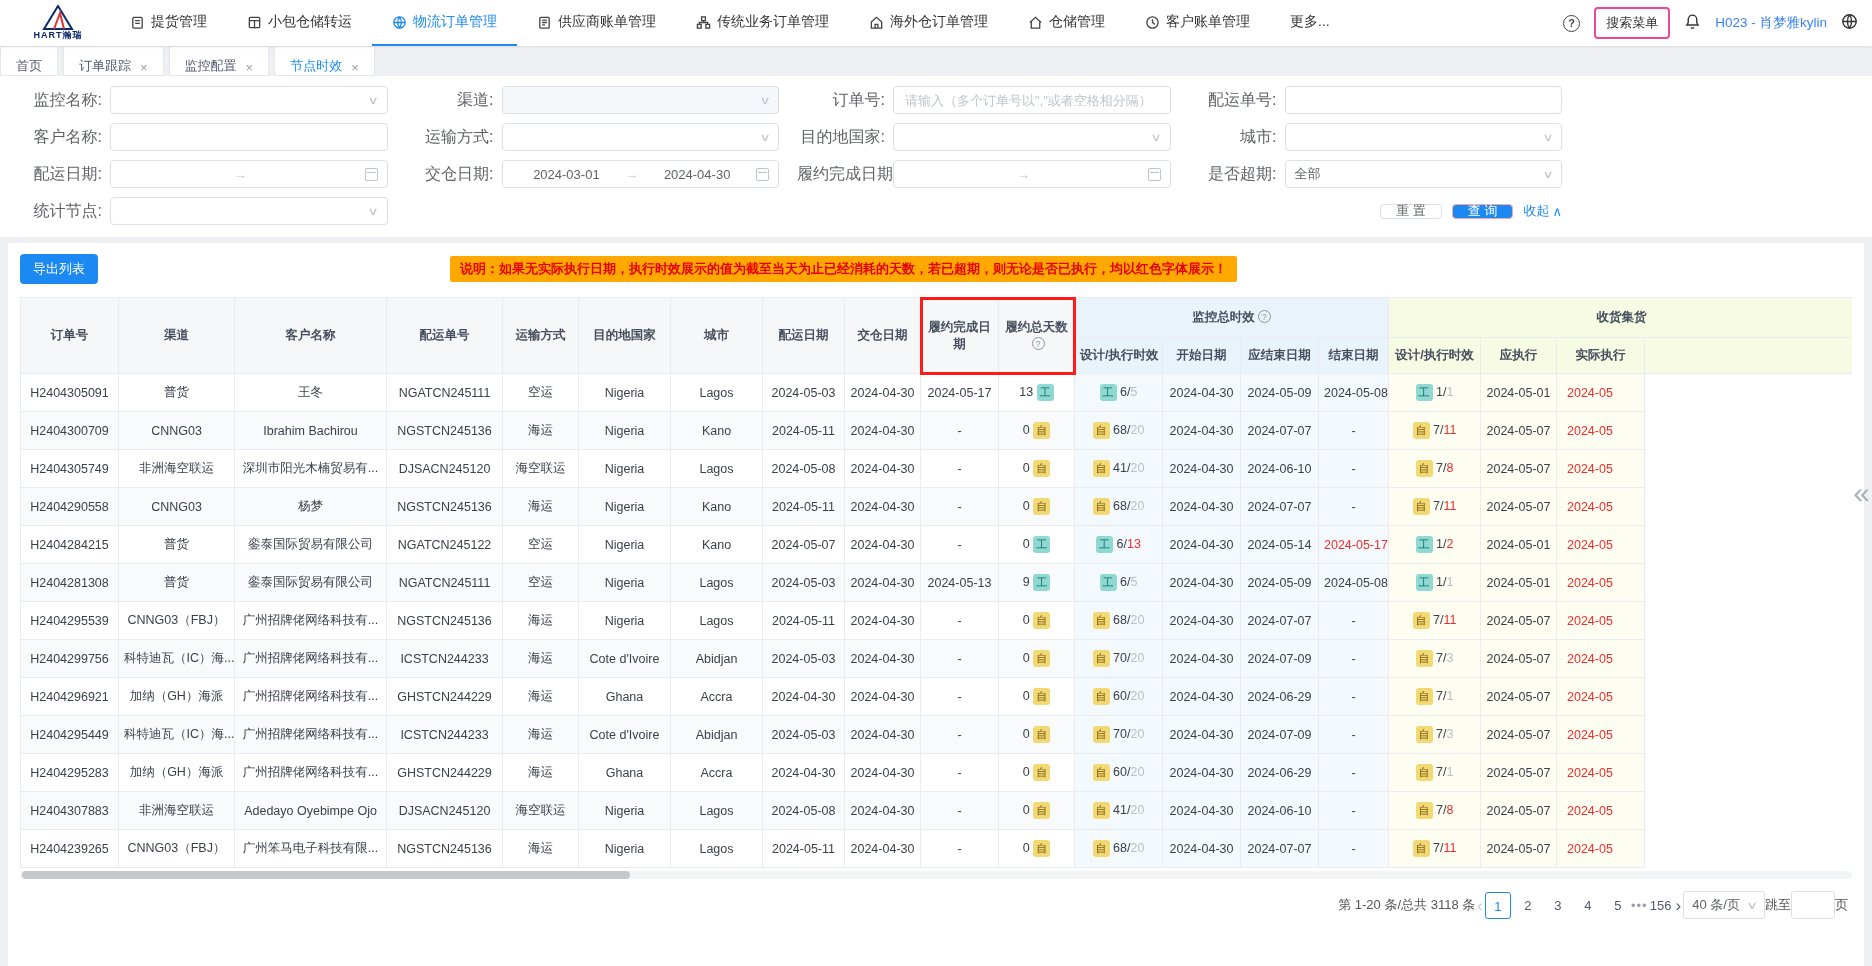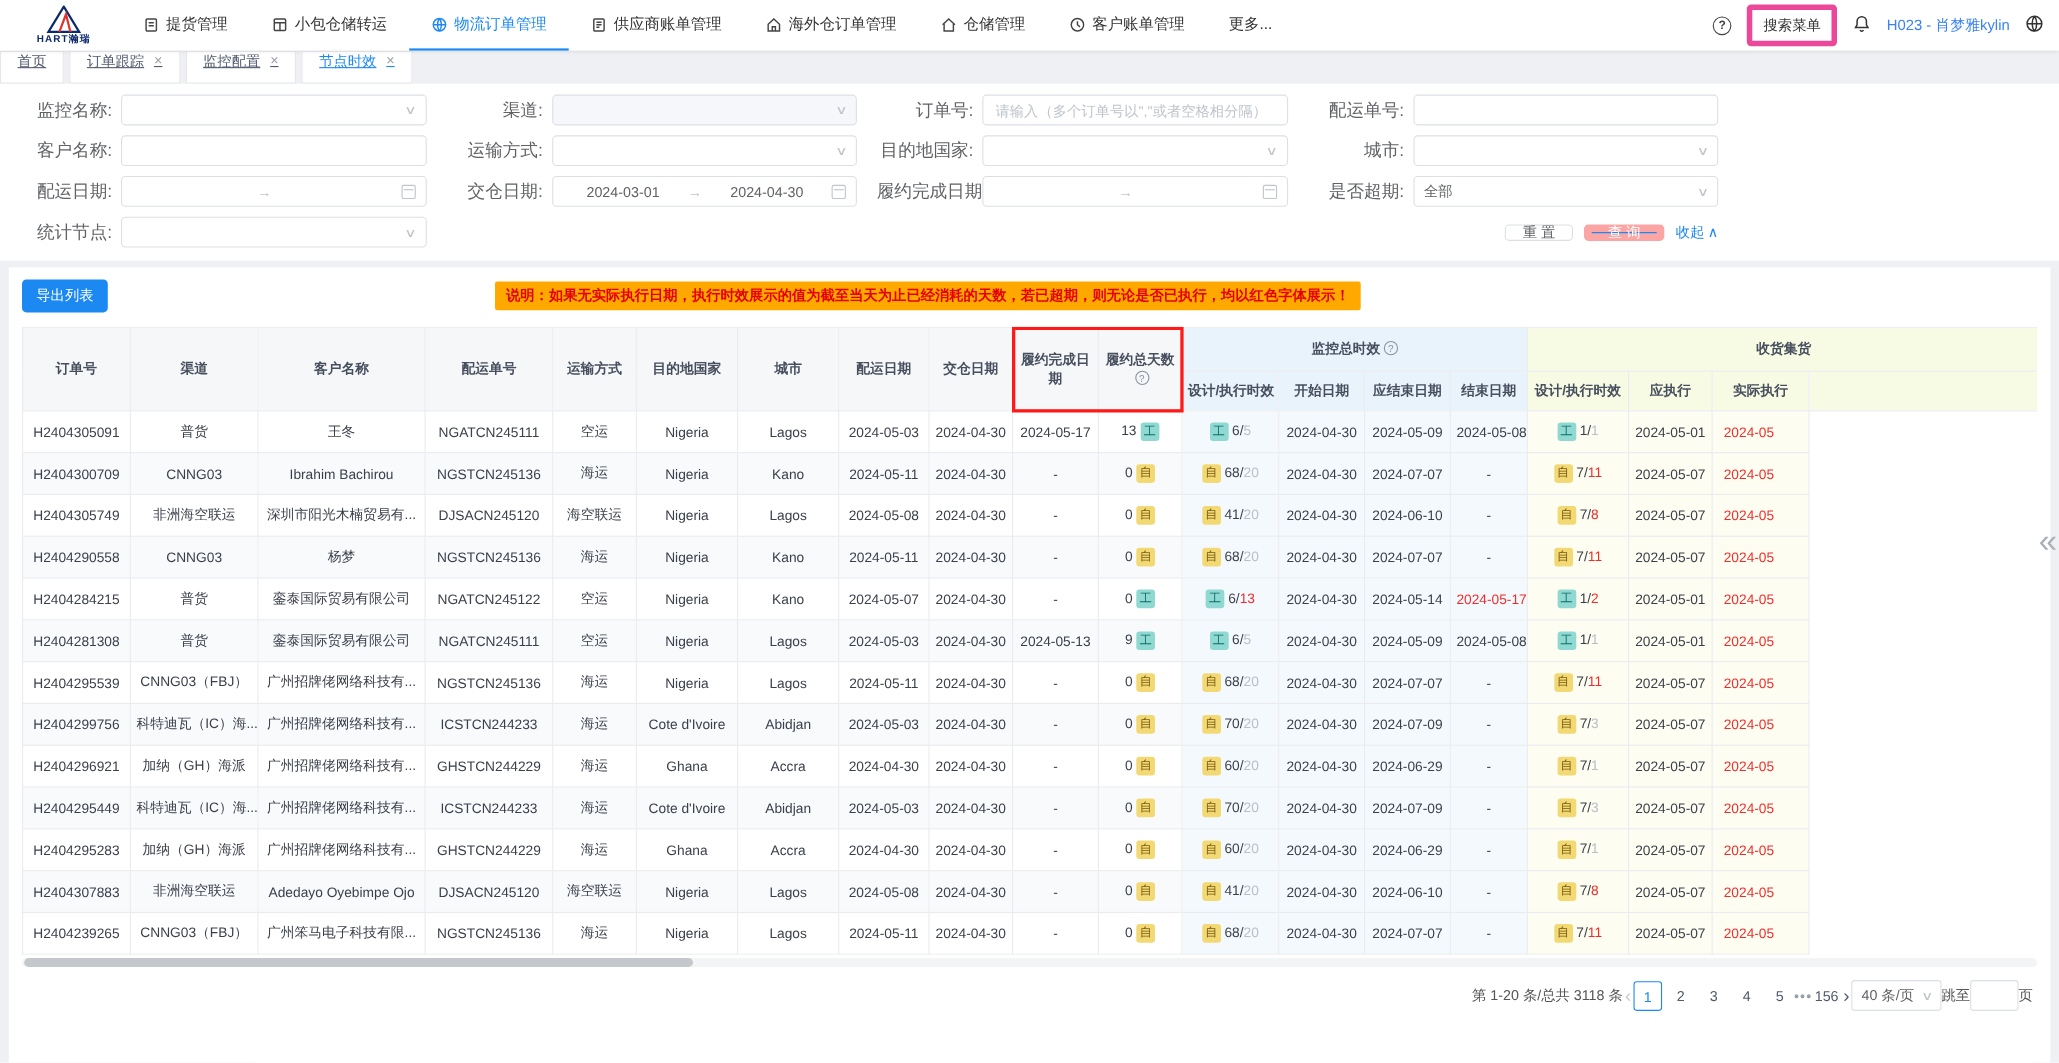--- a/index.html
+++ b/index.html
@@ -13,27 +13,27 @@
   .nav { height:46px; background:#fff; display:flex; align-items:center; box-shadow:0 1px 3px rgba(0,0,0,.08); position:relative; z-index:20; }
   .logo { width:110px; display:flex; flex-direction:column; align-items:center; justify-content:center; padding-left:6px; }
   .logo-text { font-size:9px; font-weight:bold; color:#0b2a6b; letter-spacing:1px; margin-top:-2px; }
   .nav-items { display:flex; height:46px; }
   .nav-item { display:flex; align-items:center; gap:6px; padding:0 20px; font-size:14px; color:#333; cursor:pointer; height:46px; border-bottom:2px solid transparent; }
   .nav-item svg { width:15px; height:15px; stroke:#444; fill:none; stroke-width:1.4; }
   .nav-item.active { color:#1c89f3; border-bottom-color:#1c89f3; }
   .nav-item.active svg { stroke:#1c89f3; }
   .nav-right { margin-left:auto; display:flex; align-items:center; gap:14px; padding-right:14px; }
   .qcircle { width:17px; height:17px; border:1.6px solid #444; border-radius:50%; display:flex; align-items:center; justify-content:center; font-size:11px; font-weight:bold; color:#444; }
-  .searchmenu { border:5px solid #ec4899; border-radius:4px; padding:5px 10px; font-size:13px; color:#333; background:#fff; }
+  .searchmenu { border:2px solid #ec4899; border-radius:4px; padding:5px 10px; font-size:13px; color:#333; background:#fff; }
   .username { font-size:13.5px; color:#3b82f6; }
   .gicon svg { width:17px; height:17px; stroke:#333; fill:none; stroke-width:1.3; }
 
   
   .tabbar { height:30px; background:#eef0f4; display:flex; gap:5px; align-items:stretch; }
-  .tab { background:#fff; border:1px solid #e4e6ea; display:flex; align-items:flex-start; gap:9px; padding:0 15px; font-size:13px; color:#515a6e; cursor:pointer;text-decoration:underline; }
+  .tab { background:#fff; border:1px solid #e4e6ea; display:flex; align-items:flex-end; gap:9px; padding:0 15px; font-size:13px; color:#515a6e; cursor:pointer; }
   .tab.active { color:#1c89f3; }
   .tab .x { color:#9aa0a8; font-size:13px; }
 
   
   .filter { background:#fff; padding:10px 14px 12px; }
   .fgrid { width:1548px; display:grid; grid-template-columns:repeat(4,1fr); column-gap:18px; row-gap:9px; }
   .field { display:flex; align-items:center; min-width:0; }
   .field label { flex:none; width:96px; text-align:right; padding-right:8px; color:#606266; font-size:16px; white-space:nowrap; }
   .control { flex:1; height:28px; border:1px solid #dcdfe6; border-radius:4px; background:#fff; display:flex; align-items:center; padding:0 9px; font-size:13px; color:#606266; position:relative; min-width:0; }
   .control.disabled { background:#f5f7fa; }
@@ -41,21 +41,21 @@
   .control input::placeholder { color:#bfc4cc; }
   .caret { margin-left:auto; color:#c0c4cc; font-size:11px; transform:scaleX(1.4); }
   .range { justify-content:space-between; }
   .rv { flex:1; text-align:center; color:#606266; min-width:0; overflow:hidden; white-space:nowrap; }
   .arr { color:#c0c4cc; padding:0 4px; }
   .cal { flex:none; width:13px; height:13px; border:1px solid #c0c4cc; border-radius:2px; position:relative; margin-left:4px; }
   .cal:before { content:""; position:absolute; left:1px; right:1px; top:3px; border-top:1px solid #c0c4cc; }
   .btnrow { grid-column:4; display:flex; align-items:center; justify-content:flex-end; gap:10px; }
   .btn { height:15px; border-radius:4px; font-size:13px; padding:0 15px; cursor:pointer; display:flex; align-items:center; }
   .btn-default { background:#fff; border:1px solid #dcdfe6; color:#606266; }
-  .btn-primary { background:#1c89f3; border:7px solid #fca5a5; color:#fff; }
+  .btn-primary { background:#1c89f3; border:1px solid #fca5a5; color:#fff; }
   .linkbtn { color:#1c89f3; cursor:pointer; display:flex; align-items:center; gap:3px; font-size:13px; }
 
   
   .content { background:#fff; margin:6px 8px 0; padding:10px 12px 0; position:relative; height:795px; }
   .toolbar { display:flex; align-items:center; height:32px; margin-bottom:12px; }
   .export { background:#1c89f3; color:#fff; border:none; border-radius:4px; height:30px; padding:0 13px; font-size:13px; cursor:pointer; }
   .notice { margin-left:352px; background:#ffa800; color:#e60000; font-weight:bold; font-size:13px; height:26px; line-height:26px; padding:0 10px; border-radius:2px; white-space:nowrap; }
   .legend { margin-left:auto; display:flex; align-items:center; gap:16px; font-size:13.5px; color:#333; white-space:nowrap; }
   .lgitem { display:flex; align-items:center; gap:5px; }
   .bdg { display:inline-block; min-width:17px; height:17px; line-height:17px; border-radius:3px; font-size:11px; text-align:center; padding:0 2px; vertical-align:middle; }
@@ -134,20 +134,29 @@
           <path d="M2 8h12 M8 2c2.5 3 2.5 9 0 12 M8 2c-2.5 3-2.5 9 0 12"></path>
         </svg>
       <span>物流订单管理</span>
     </div>
     <div class="nav-item">
       <svg viewBox="0 0 16 16">
           <rect x="3" y="2.5" width="10" height="11.5" rx="1"></rect>
           <path d="M5.5 5.5h5 M5.5 8h5 M5.5 10.5h3"></path>
         </svg>
       <span>供应商账单管理</span>
+    </div>
+    <div class="nav-item">
+      <svg viewBox="0 0 16 16">
+          <rect x="6" y="2" width="4" height="4"></rect>
+          <rect x="1.5" y="10" width="4" height="4"></rect>
+          <rect x="10.5" y="10" width="4" height="4"></rect>
+          <path d="M8 6v2 M3.5 10V8h9v2"></path>
+        </svg>
+      <span>传统业务订单管理</span>
     </div>
     <div class="nav-item">
       <svg viewBox="0 0 16 16">
           <path d="M2.5 7.5 L8 2.5 L13.5 7.5 V14 H2.5 Z"></path>
           <path d="M6.5 14v-4h3v4"></path>
         </svg>
       <span>海外仓订单管理</span>
     </div>
     <div class="nav-item">
       <svg viewBox="0 0 16 16">

